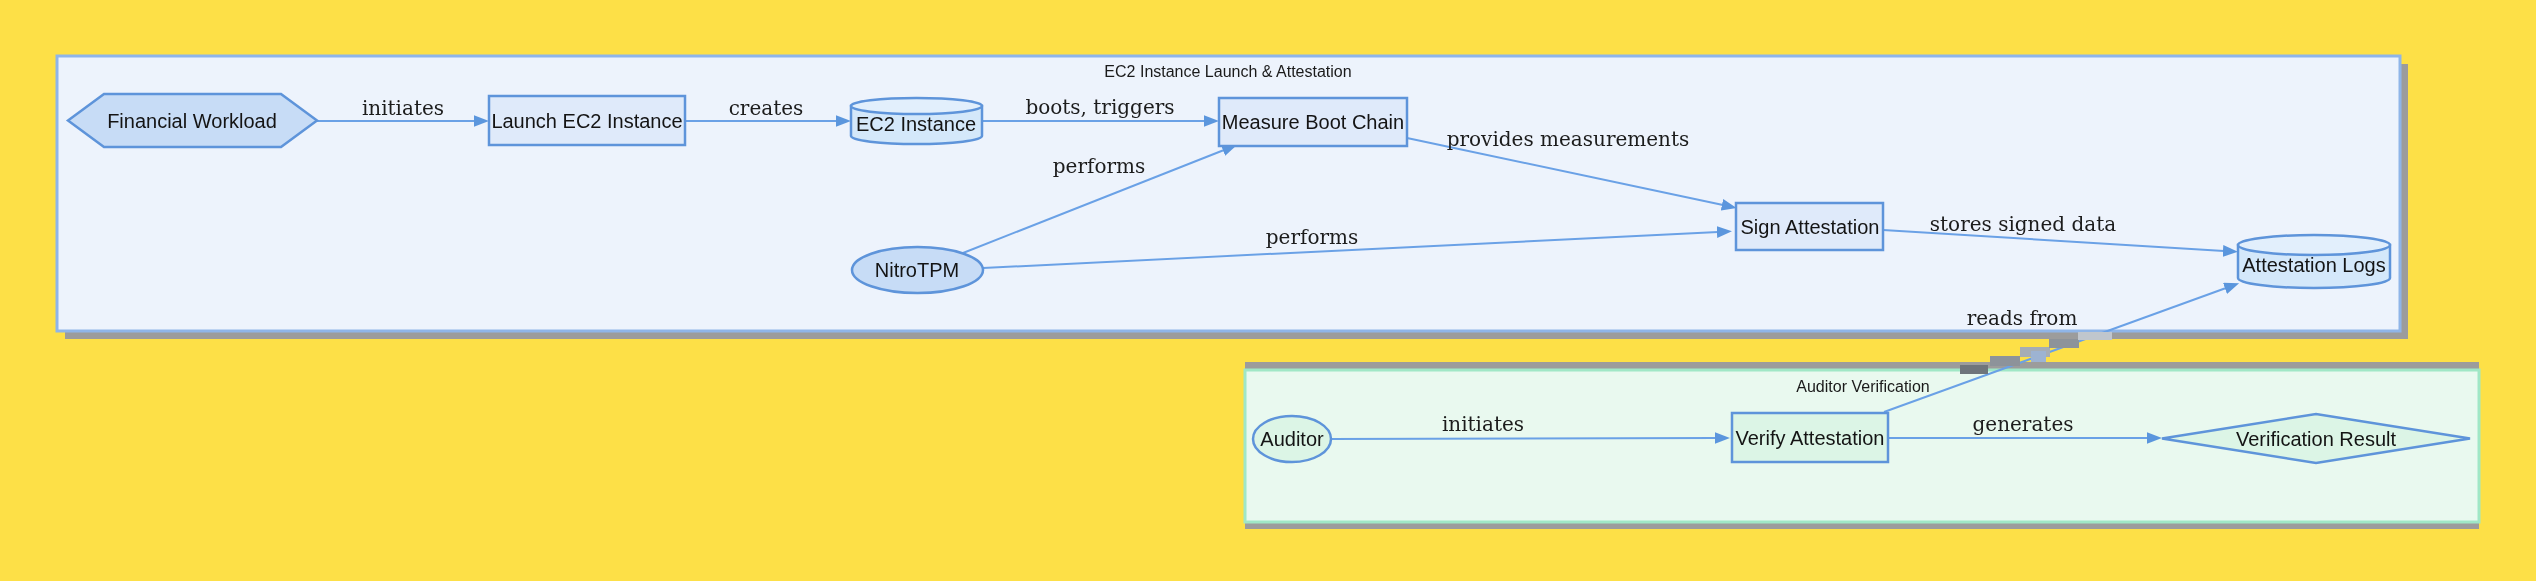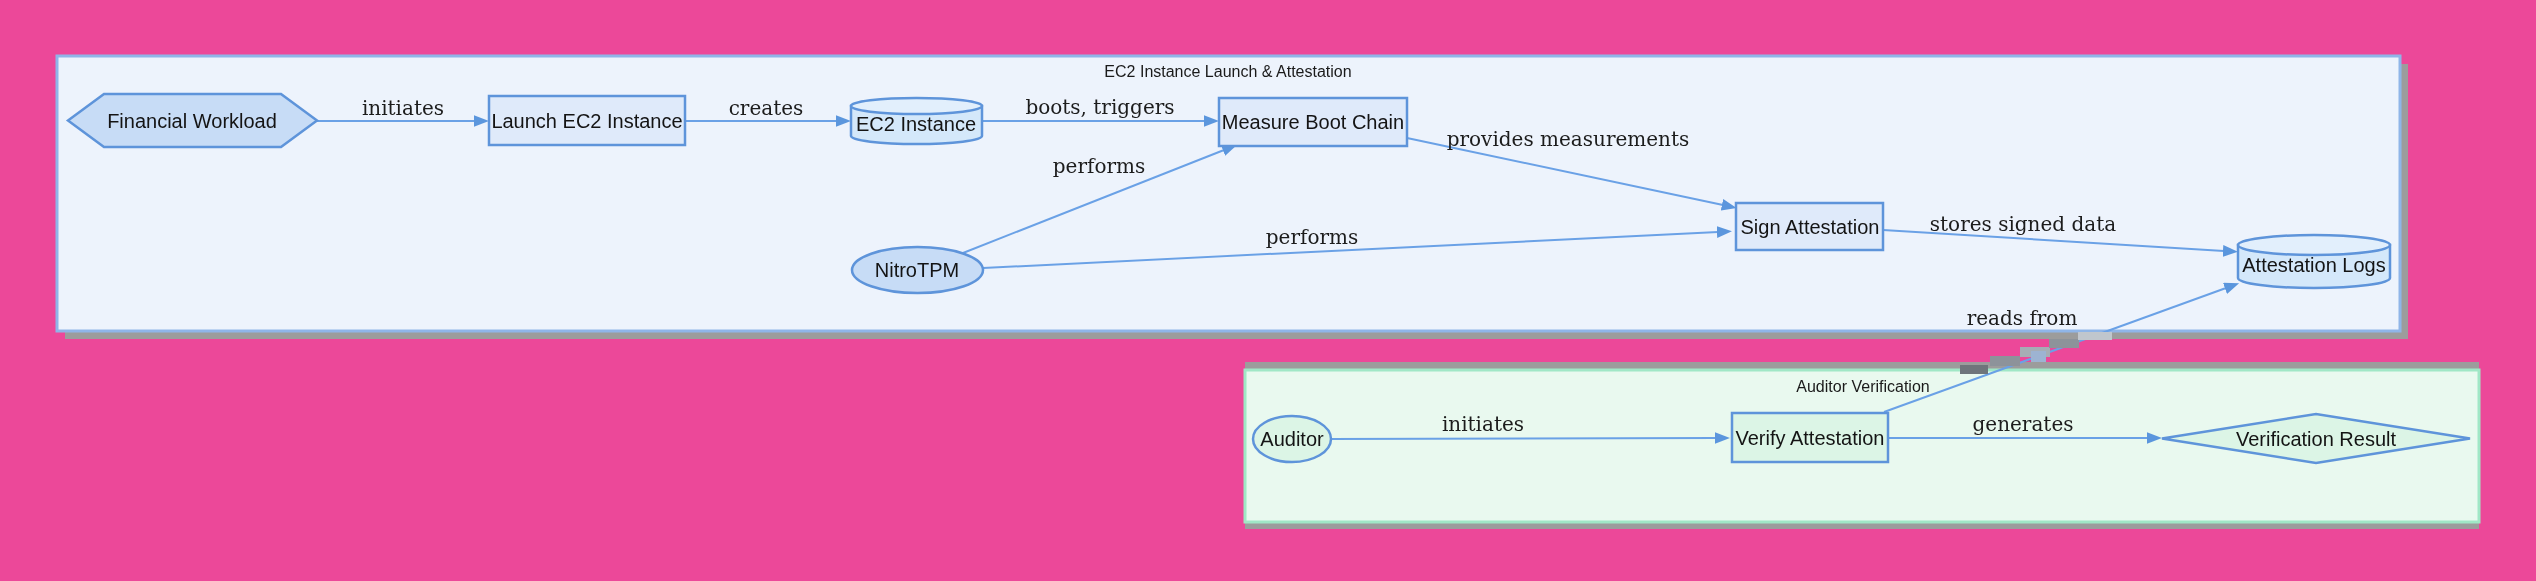--- a/index.html
+++ b/index.html
@@ -1,16 +1,16 @@
 <!DOCTYPE html>
 <html><head>
 <meta charset="utf-8">
 <style>
   html,body{margin:0;padding:0;background:#000;}
-  #stage{position:relative;width:2536px;height:581px;background:#ec4899;overflow:hidden;}
+  #stage{position:relative;width:2536px;height:581px;background:#fde047;overflow:hidden;}
   svg{display:block;}
   .ntext{font-family:"Liberation Sans",sans-serif;font-size:20px;fill:#141414;text-anchor:middle;dominant-baseline:central;}
   .elabel{font-family:"DejaVu Serif",serif;font-size:20px;fill:#1c1c1c;text-anchor:middle;}
   .ctitle{font-family:"Liberation Sans",sans-serif;font-size:16px;fill:#1a1a1a;text-anchor:middle;}
 </style>
 </head>
 <body>
 
 <div id="stage">
   <svg id="diagram" width="2536" height="581" viewBox="0 0 2536 581" xmlns="http://www.w3.org/2000/svg">

